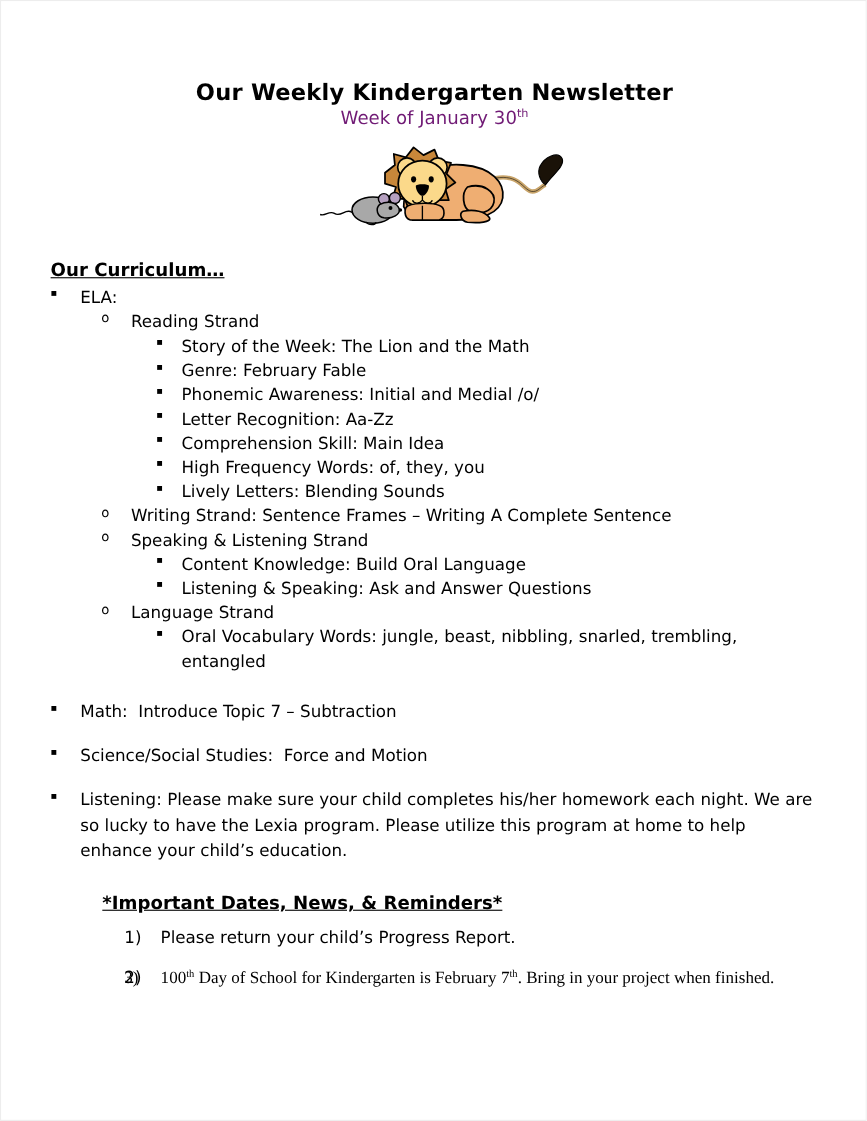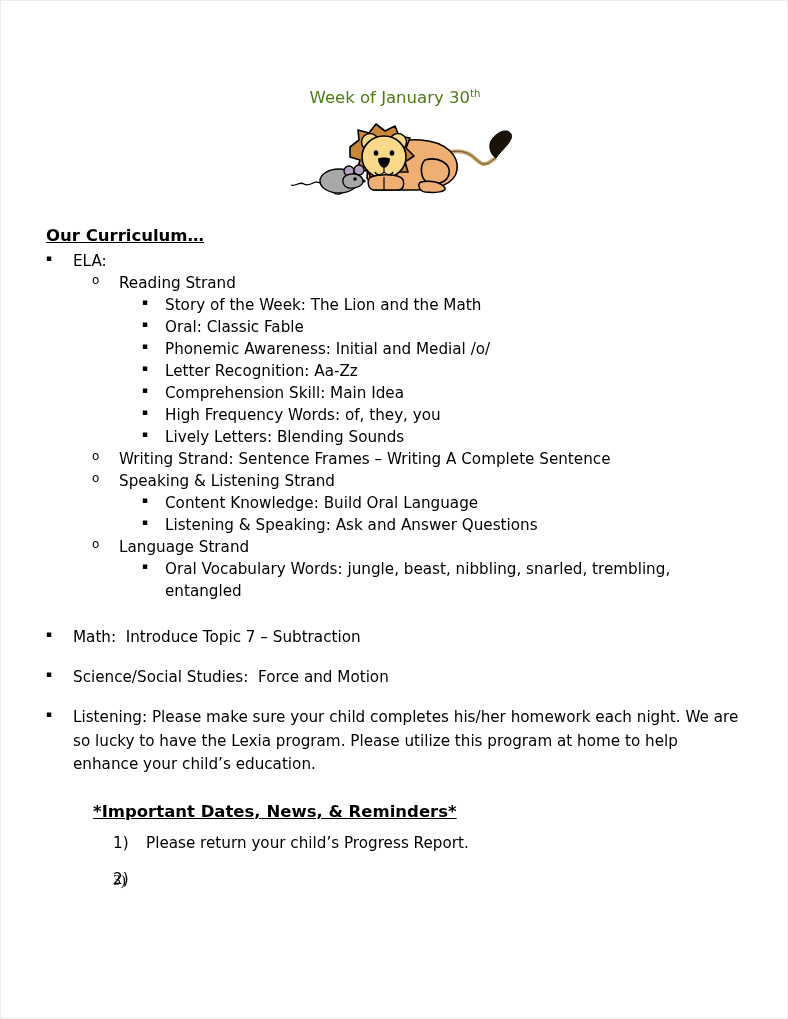--- a/index.html
+++ b/index.html
@@ -37,22 +37,22 @@
     font-weight: bold;
     font-size: 20.5px;
     letter-spacing: 0.2px;
     color: #000;
     line-height: 1.15;
   }
   .doc-subtitle {
     font-family: "DejaVu Sans", sans-serif;
     font-weight: normal;
     font-size: 16.5px;
-    color: #4d7c0f;
-    margin-top: 16px;
+    color: #701a75;
+    margin-top: 2px;
     line-height: 1.15;
   }
   .doc-subtitle sup {
     font-size: 0.62em;
     vertical-align: super;
     line-height: 0;
   }
 
   
   .art-wrap {
@@ -135,20 +135,21 @@
   }
   .indent-dates { padding-left: 47px; }
 </style>
 </head>
 <body>
 
 <div class="page">
   <div class="sheet">
 
     <div class="title-block">
+      <div class="doc-title">Our Weekly Kindergarten Newsletter</div>
       <div class="doc-subtitle"><span>Week of January 30</span><sup>th</sup></div>
     </div>
 
     <div class="art-wrap">
       <svg width="240" height="100" viewBox="0 0 240 100">
 
         <path d="M175 38 C197 34, 200 48, 208 50 C214 51, 216 46, 221 44" fill="none" stroke="#C8A46A" stroke-width="4"></path>
         <path d="M175 38 C197 34, 200 48, 208 50 C214 51, 216 46, 221 44" fill="none" stroke="#000" stroke-width="0.9" opacity="0.55"></path>
         <path d="M221 44 C227 35, 239 27, 236 20 C232 13, 220 19, 216 27 C213 33, 216 41, 221 44 Z" fill="#1A1208" stroke="#000" stroke-width="1"></path>
 
@@ -204,21 +205,21 @@
         <span class="bullet circ">o</span>
         <span class="txt">Reading Strand</span>
       </div>
 
       <div class="row lvl3">
         <span class="bullet sq">▪</span>
         <span class="txt">Story of the Week: The Lion and the Math</span>
       </div>
       <div class="row lvl3">
         <span class="bullet sq">▪</span>
-        <span class="txt">Oral: Classic Fable</span>
+        <span class="txt">Genre: February Fable</span>
       </div>
       <div class="row lvl3">
         <span class="bullet sq">▪</span>
         <span class="txt">Phonemic Awareness: Initial and Medial /o/</span>
       </div>
       <div class="row lvl3">
         <span class="bullet sq">▪</span>
         <span class="txt">Letter Recognition: Aa-Zz</span>
       </div>
       <div class="row lvl3">
@@ -290,19 +291,20 @@
         <div class="numlist">
           <div class="numrow">
             <span class="num">1)</span>
             <span>Please return your child’s Progress Report.</span>
           </div>
           <div class="numrow">
             <span class="num">2)</span>
           </div>
           <div class="numrow serif">
             <span class="num">3)</span>
+            <span><span>100</span><sup>th</sup><span> Day of School for Kindergarten is February 7</span><sup>th</sup><span>.  Bring in your project when finished.</span></span>
           </div>
         </div>
       </div>
 
     </div>
   </div>
 </div>
 
 </body></html>

